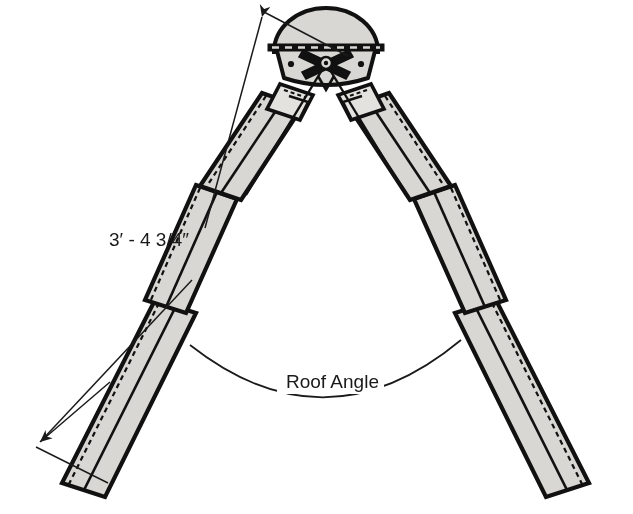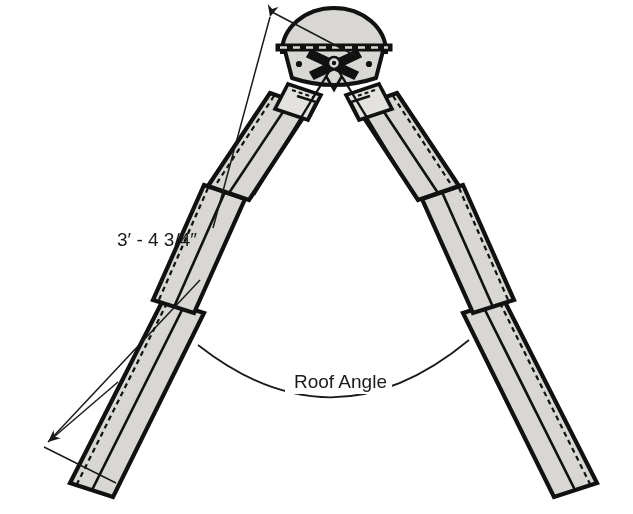--- a/index.html
+++ b/index.html
@@ -11,21 +11,20 @@
     width: 633px;
     height: 514px;
     font-family: "Liberation Sans", sans-serif;
     overflow: hidden;
   }
   #diagram-root {
     position: relative;
     width: 552px;
     height: 514px;
     background: #ffffff;
-    padding-left: 8px;
   }
   svg.diagram {
     display: block;
     width: 633px;
     height: 514px;
   }
   .dim-text {
     font-family: "Liberation Sans", sans-serif;
     font-size: 19px;
     fill: #1a1a1a;

